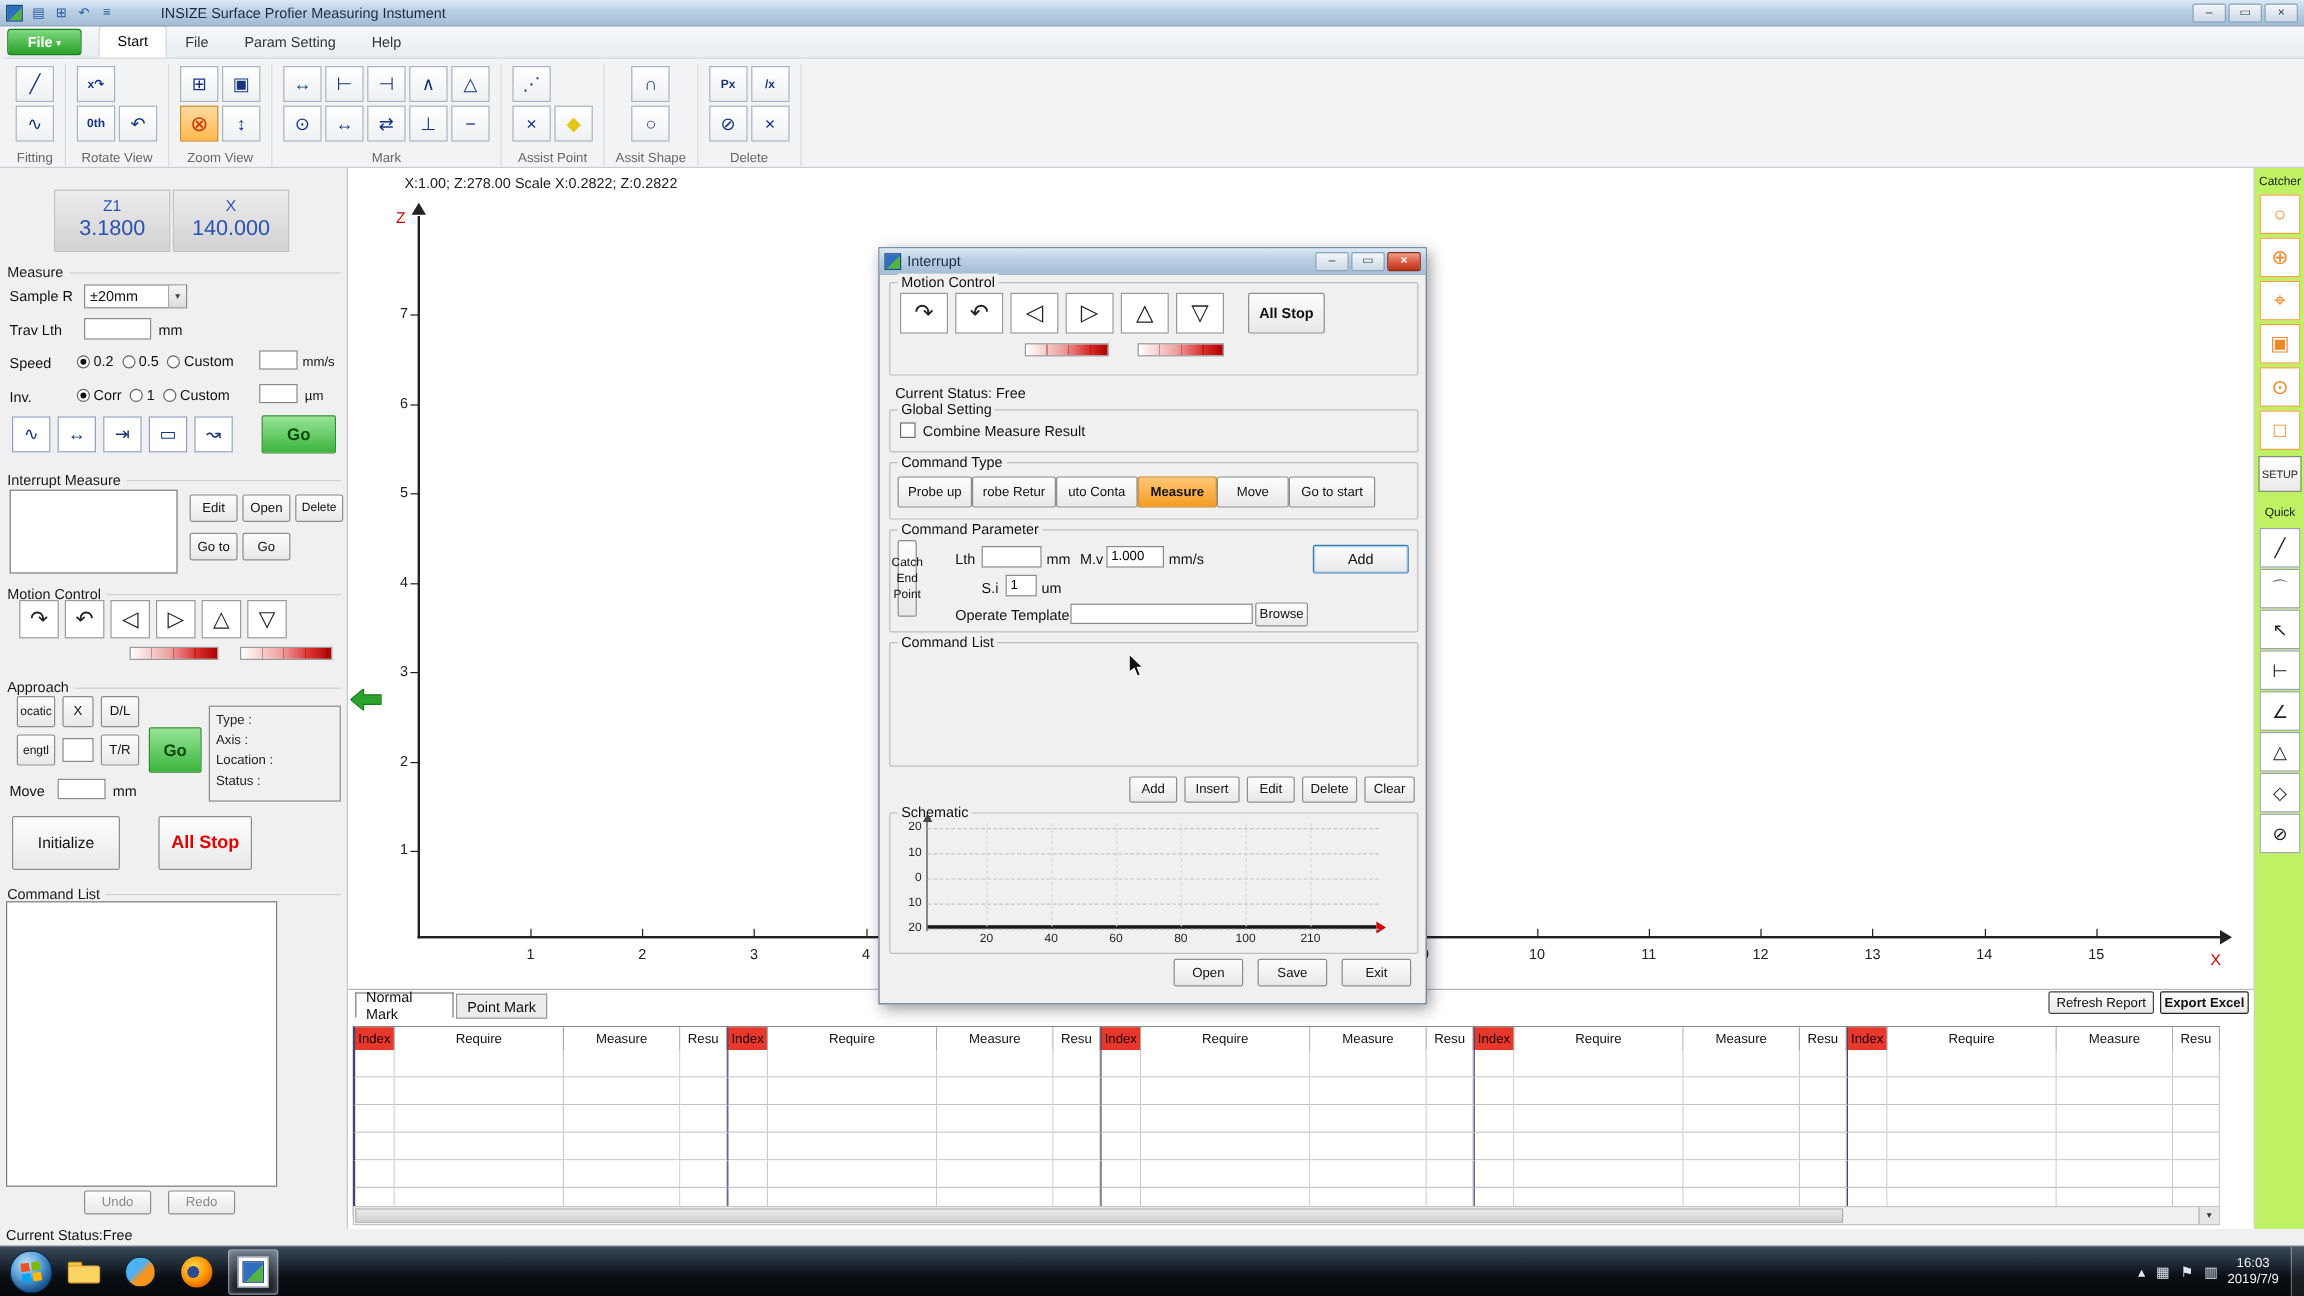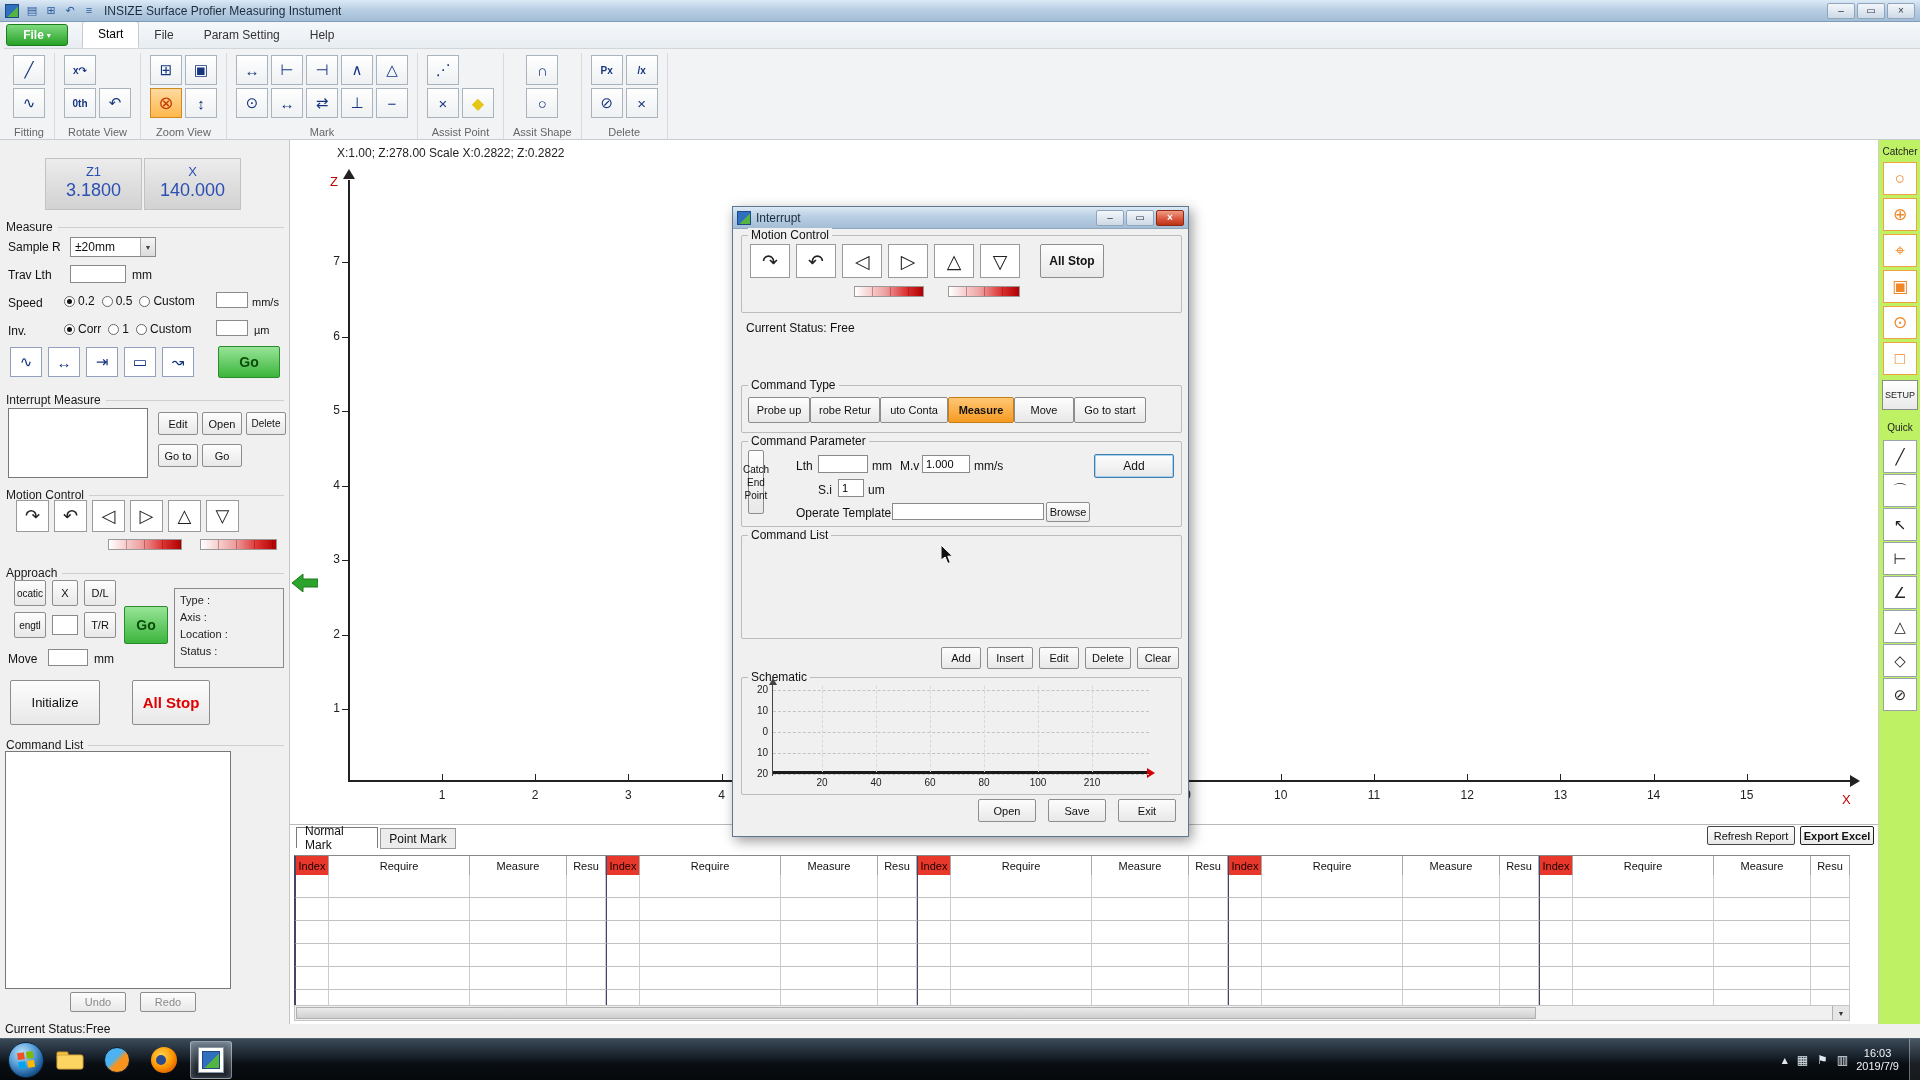--- a/index.html
+++ b/index.html
@@ -3,21 +3,21 @@
 <meta charset="utf-8">
 <style>
 *{margin:0;padding:0;box-sizing:border-box}
 html,body{width:1920px;height:1080px}
 body{font-family:"Liberation Sans","DejaVu Sans",sans-serif;font-size:12px;color:#111;background:#f0f0f0;position:relative;overflow:hidden}
 .abs{position:absolute}
 
 #titlebar{position:absolute;left:0;top:0;width:1920px;height:22px;background:linear-gradient(#dce9f5,#b9cfe4 45%,#a3bdd6);border-bottom:1px solid #7f9db9;display:flex;align-items:center;padding:0 5px;gap:5px;z-index:5}
 .appicon{width:14px;height:14px;background:linear-gradient(135deg,#2f6fbd 55%,#53b43f 55%);border:1px solid #1d4a85;flex:0 0 auto}
 .qicon{font-size:11px;color:#2c5aa0;width:16px;text-align:center}
-#titlebar .ttext{font-size:12px;color:#1c2c3c;margin-left:2px}
+#titlebar .ttext{font-size:12px;color:#1c2c3c;margin-left:32px}
 #win-btns{margin-left:auto;display:flex;gap:2px}
 .winbtn{width:28px;height:16px;background:linear-gradient(#f3f7fb,#cdd9e6);border:1px solid #8fa5bb;border-radius:2px;font-size:10px;line-height:13px;text-align:center;color:#334}
 
 #menubar{position:absolute;left:4px;top:22px;width:1920px;height:27px;background:linear-gradient(#f6f8fa,#e8edf2);border-bottom:1px solid #d0d5da;display:flex;align-items:flex-end}
 #file-button{width:62px;height:22px;margin:0 2px;background:linear-gradient(#7ed97e,#27a127);border:1px solid #1d7c1d;border-radius:3px;color:#fff;font-weight:bold;font-size:12px;display:flex;align-items:center;justify-content:center;gap:3px;align-self:center}
 #menu-tabs{display:flex;align-items:flex-end;margin-left:12px}
 .mtab{padding:5px 15px 6px;font-size:12px;color:#333}
 .mtab.active{background:#fff;border:1px solid #c6cbd0;border-bottom:1px solid #fff;border-radius:3px 3px 0 0;color:#000}
 
 #ribbon{position:absolute;left:0;top:49px;width:1920px;height:91px;background:#f2f3f5;border-bottom:1px solid #c9cdd2;display:flex;align-items:stretch;padding:4px 0 0 4px}
@@ -600,20 +600,25 @@
         <div class="arrowbtn">△</div>
         <div class="arrowbtn">▽</div>
       </div>
     <div class="btn" style="left:298px;top:8px;width:64px;height:34px;font-size:12px;font-weight:bold">All Stop</div>
     <div class="gradbar" style="left:112px;top:50px;width:70px"></div>
     <div class="gradbar" style="left:206px;top:50px;width:72px"></div>
   </div>
 
   <div class="abs" style="left:13px;top:114px;font-size:12px">Current Status: Free</div>
 
+  <div class="fieldset" style="left:8px;top:134px;width:441px;height:36px">
+    <span class="flabel">Global Setting</span>
+    <div class="abs" style="left:8px;top:10px;width:13px;height:13px;background:#fff;border:1px solid #6e6e6e"></div>
+    <span class="abs" style="left:27px;top:10px;font-size:12px">Combine Measure Result</span>
+  </div>
 
   <div class="fieldset" style="left:8px;top:178px;width:441px;height:48px">
     <span class="flabel">Command Type</span>
     <div id="ct-buttons">
         <div class="ctbtn" style="width: 62px;">Probe up</div>
         <div class="ctbtn" style="width: 70px;">robe Retur</div>
         <div class="ctbtn" style="width: 68px;">uto Conta</div>
         <div class="ctbtn active" style="width: 66px;">Measure</div>
         <div class="ctbtn" style="width: 60px;">Move</div>
         <div class="ctbtn" style="width: 72px;">Go to start</div>

